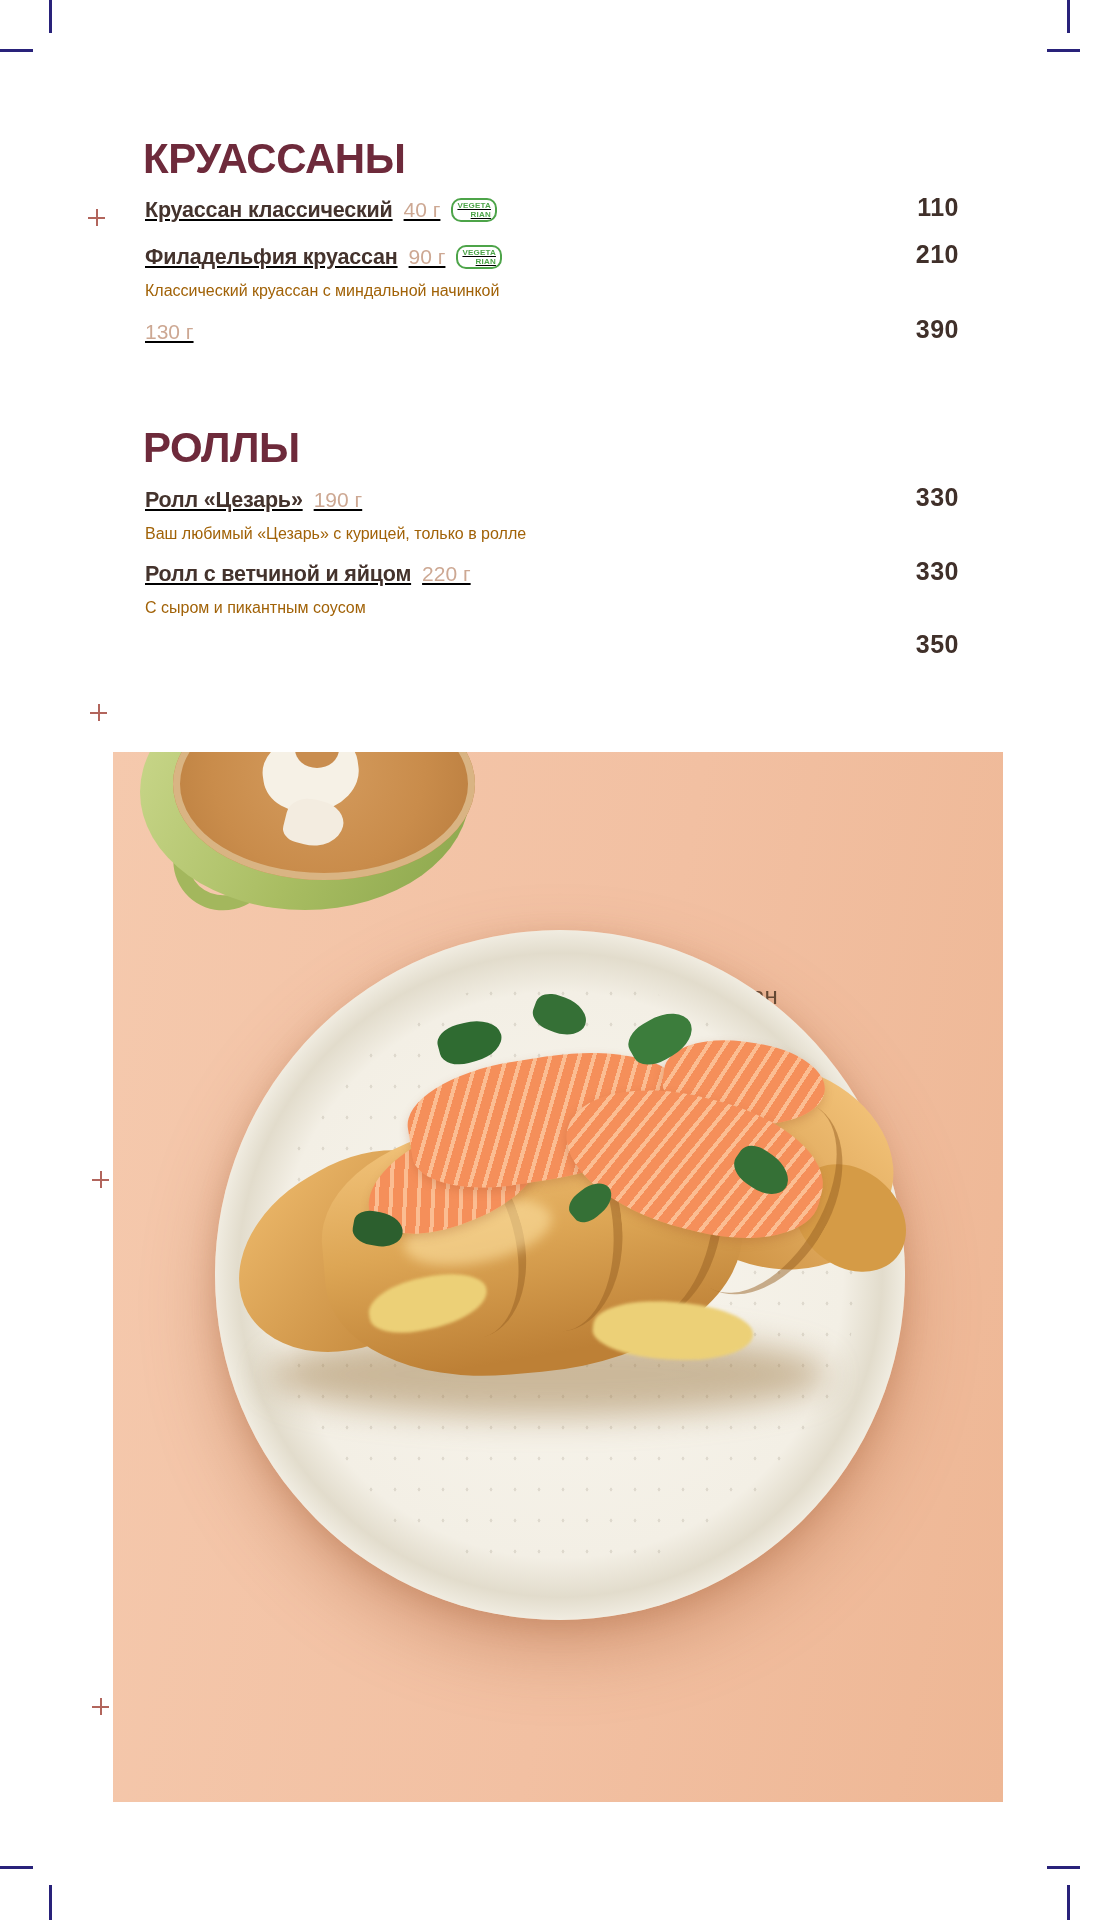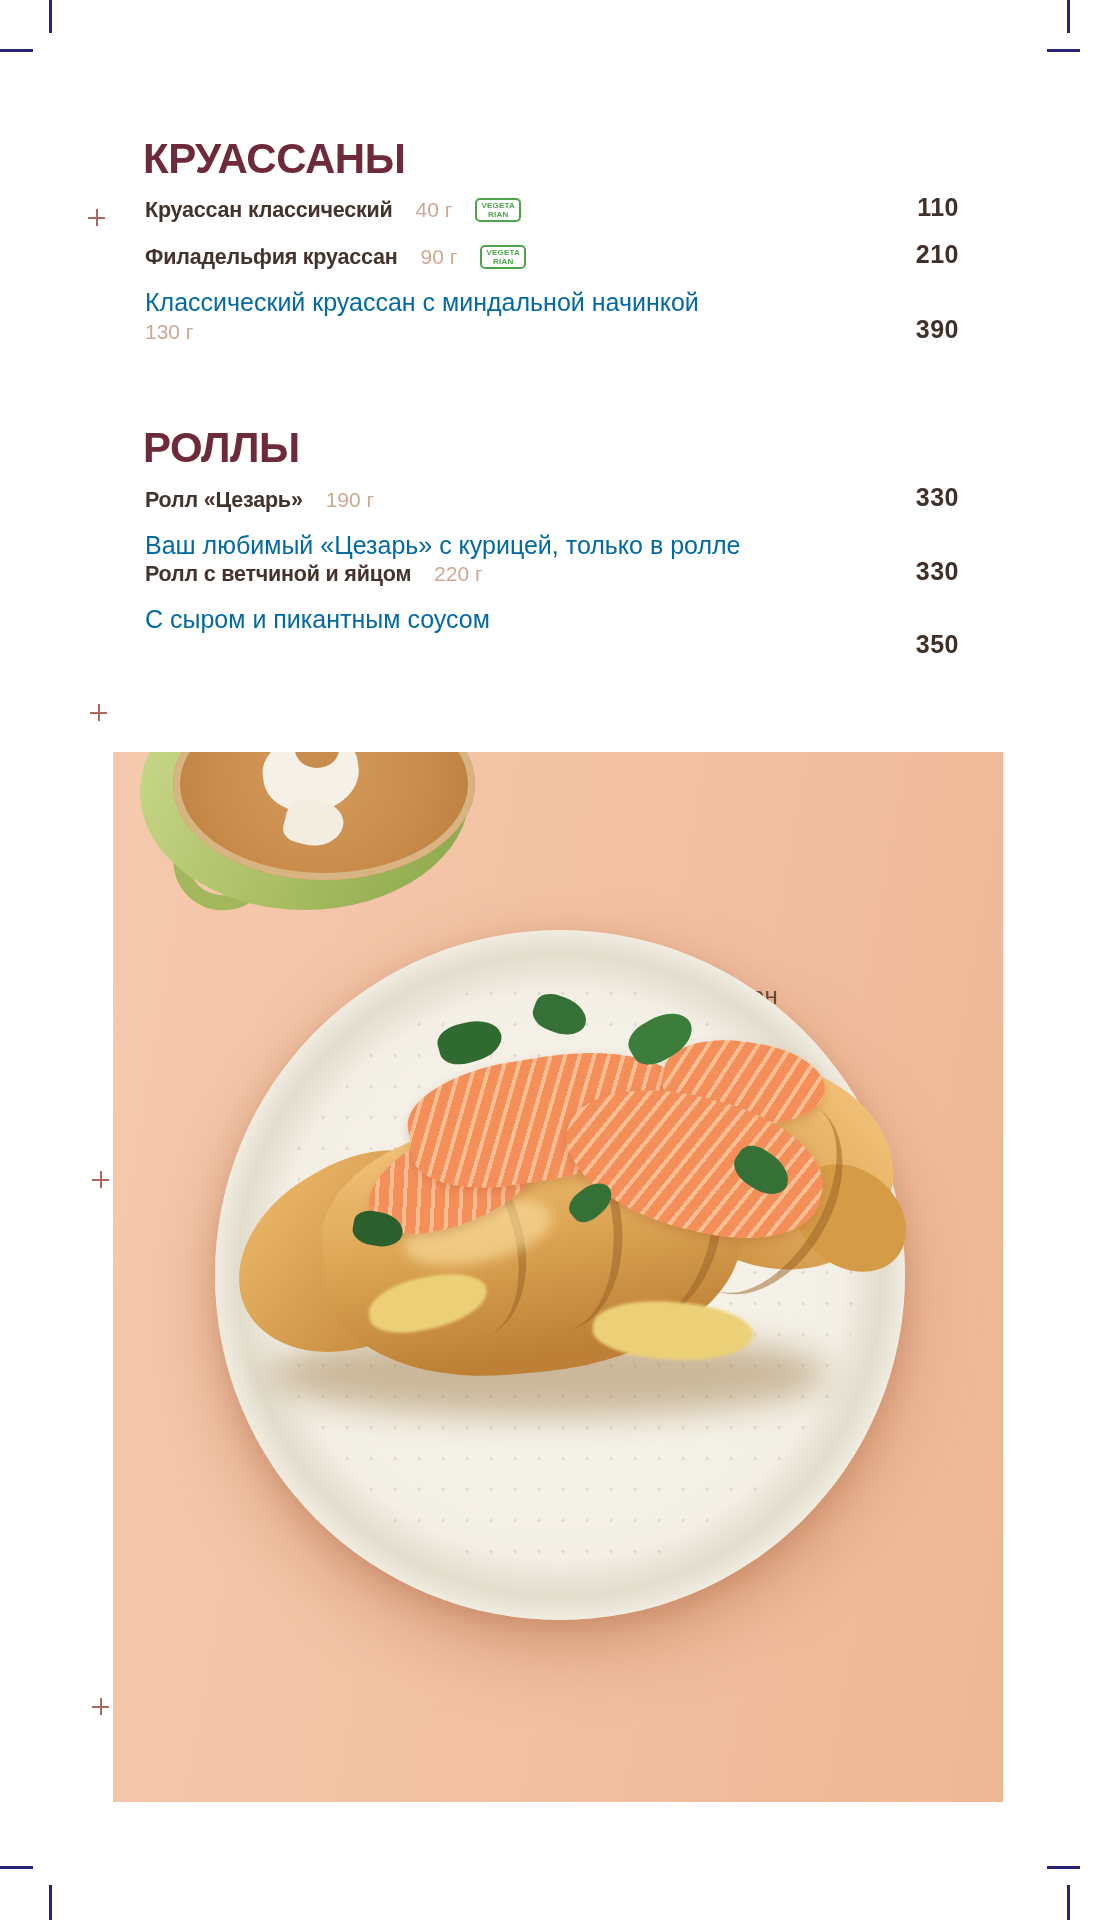--- a/index.html
+++ b/index.html
@@ -32,30 +32,30 @@
     position:absolute;left:143px;font-size:42px;line-height:42px;font-weight:800;
     color:#6e2a3b;letter-spacing:-0.5px;
   }
   .sec-title.s1{top:138px;}
   .sec-title.s2{top:427px;}
 
   .menu-item{position:absolute;left:145px;width:814px;}
   .mi1{top:197px;} .mi2{top:244px;} .mi3{top:319px;}
   .mi4{top:487px;} .mi5{top:561px;} .mi6{top:634px;}
 
-  .name-row{display:flex;align-items:center;gap:23px;line-height:26px;}
+  .name-row{display:flex;align-items:center;gap:11px;line-height:26px;text-decoration:underline;}
   .name{font-size:21.5px;font-weight:700;color:#44332d;letter-spacing:-0.2px;white-space:nowrap;}
   .weight{font-size:21px;font-weight:400;color:#cda893;white-space:nowrap;}
-  .desc{margin-top:21px;font-size:25px;line-height:23px;font-weight:400;color:#0369a1;}
+  .desc{margin-top:9px;font-size:16px;line-height:23px;font-weight:400;color:#a16207;}
   .desc.narrow{max-width:580px;}
   .price{position:absolute;right:0;top:-4px;font-size:25px;font-weight:800;color:#40302a;letter-spacing:0.5px;}
 
   .veg-badge{
-    display:inline-block;border:2px solid #4da449;border-radius:5px;background:#fff;
-    padding:2px 4px 1px 4px;text-align:center;color:#4da449;font-weight:700;
+    display:inline-block;border:2px solid #4da449;border-radius:10px;background:#fff;
+    padding:2px 4px 1px 4px;text-align:right;color:#4da449;font-weight:700;
     font-size:8px;line-height:8.5px;letter-spacing:0.2px;
   }
 
   
   .photo{
     position:absolute;left:113px;top:752px;width:890px;height:1050px;overflow:hidden;
     background:linear-gradient(100deg,#f5c9ad 0%,#f2c0a2 55%,#eeb795 100%);
   }
   .photo *{position:absolute;}
 

